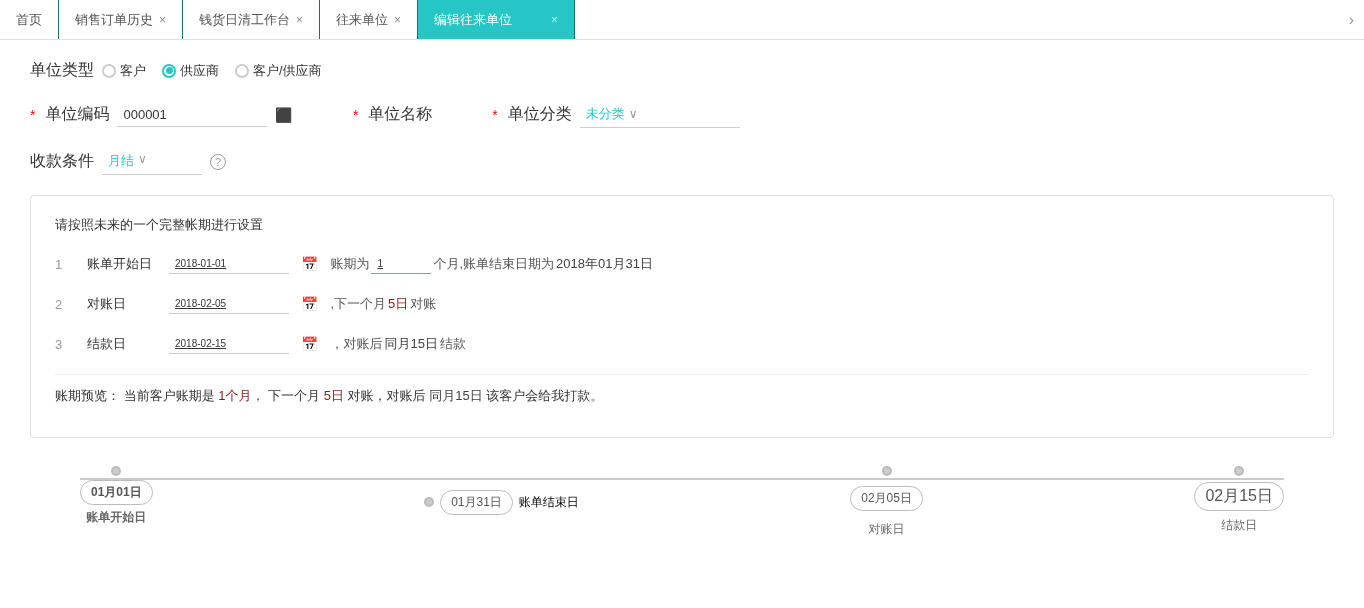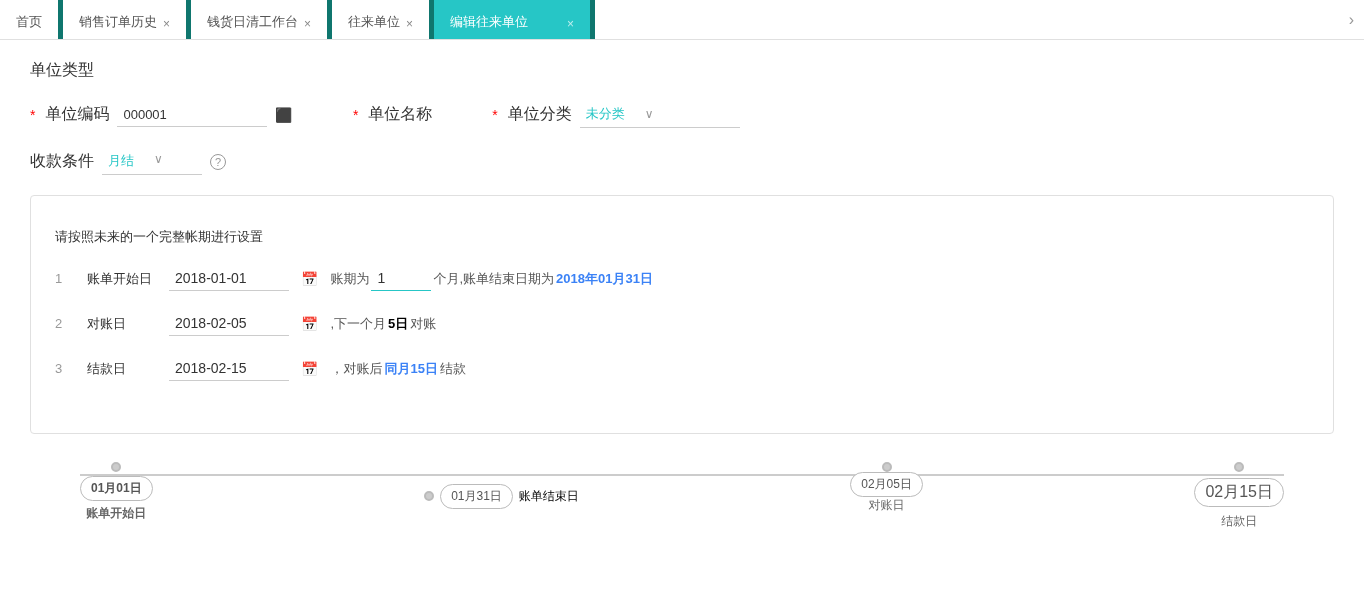--- a/index.html
+++ b/index.html
@@ -8,24 +8,24 @@
     
     .tab-bar {
       display: flex;
       align-items: stretch;
       background: #fff;
       border-bottom: 1px solid #e0e0e0;
       height: 40px;
     }
     .tab {
       display: flex;
-      align-items: flex-end;
+      align-items: center;
       padding: 8px 16px;
       cursor: pointer;
-      border-right: 5px solid #0f766e;
+      border-right: 1px solid #0f766e;
       white-space: nowrap;
       font-size: 13px;
       color: #555;
       position: relative;
       gap: 6px;
     }
     .tab.active {
       background: #26c6c6;
       color: #fff;
       gap: 39px;
@@ -125,21 +125,21 @@
       cursor: pointer;
       font-size: 14px;
     }
 
     .select-wrapper {
       display: flex;
       border-bottom: 1px solid #ccc;
       padding: 4px 6px;
       min-width: 120px;
       cursor: pointer;
-      gap: 20px;
+      gap: 4px;
     }
     .select-value {
       color: #26c6c6;
       font-size: 13px;
     }
 
     .help-icon {
       width: 16px;
       height: 16px;
       border-radius: 50%;
@@ -149,21 +149,21 @@
       align-items: center;
       justify-content: center;
       font-size: 11px;
       cursor: pointer;
     }
 
     
     .settings-panel {
       border: 1px solid #e0e0e0;
       border-radius: 4px;
-      padding: 32px 24px;
+      padding: 20px 24px;
       margin-bottom: 20px;
       background: #fff;
     }
     .settings-title {
       font-size: 13px;
       color: #333;
       margin-bottom: 20px;
     }
 
     .setting-row {
@@ -180,39 +180,40 @@
     .setting-field-label {
       width: 70px;
       font-size: 13px;
       color: #333;
     }
     .setting-input {
       border: none;
       border-bottom: 1px solid #ccc;
       outline: none;
       padding: 4px 6px;
-      font-size: 14px;
+      font-size: 10px;
       color: #333;
       background: transparent;
       width: 120px;
+      text-decoration: underline;
     }
     .setting-input.period-input {
       border-bottom-color: #26c6c6;
       width: 80px;
     }
 
     .setting-desc {
       font-size: 13px;
       color: #555;
       display: flex;
       align-items: center;
       gap: 2px;
     }
-    .highlight-orange { color: #000000; font-weight: 700; }
-    .highlight-teal { color: #3b82f6; font-weight: 700; }
+    .highlight-orange { color: #7f1d1d; font-weight: 400; }
+    .highlight-teal { color: #404040; font-weight: 400; }
 
     
     .preview-section {
       padding: 12px 0;
       font-size: 13px;
       color: #333;
       border-top: 1px solid #eee;
       margin-top: 10px;
     }
     .preview-label { font-weight: 500; }
@@ -263,20 +264,34 @@
     <span class="close-btn">×</span>
   </div>
   <div class="tab-expand">›</div>
 </div>
 
 <div class="content-area">
 
   <div class="form-row">
     <div class="form-group">
       <span class="form-label">单位类型</span>
+      <div class="radio-group">
+        <label class="radio-item">
+          <div class="radio-circle"></div>
+          <span>客户</span>
+        </label>
+        <label class="radio-item">
+          <div class="radio-circle checked"></div>
+          <span>供应商</span>
+        </label>
+        <label class="radio-item">
+          <div class="radio-circle"></div>
+          <span>客户/供应商</span>
+        </label>
+      </div>
     </div>
   </div>
 
   <div class="form-row">
     <div class="form-group">
       <span class="required-star">*</span>
       <span class="form-label">单位编码</span>
       <input class="form-input code-input" value="000001" style="">
       <span class="calendar-icon">⬛</span>
     </div>
@@ -338,20 +353,30 @@
       <span class="setting-field-label">结款日</span>
       <input class="setting-input" value="2018-02-15" style="">
       <span class="calendar-icon">📅</span>
       <div class="setting-desc">
         <span>，对账后</span>
         <span class="highlight-teal">同月15日</span>
         <span>结款</span>
       </div>
     </div>
 
+    <div class="preview-section">
+      <span class="preview-label">账期预览：</span>
+      <span>当前客户账期是</span>
+      <span class="highlight-orange">1个月，</span>
+      <span>下一个月</span>
+      <span class="highlight-orange">5日</span>
+      <span> 对账，对账后 </span>
+      <span class="highlight-teal">同月15日</span>
+      <span>该客户会给我打款。</span>
+    </div>
   </div>
 
   <div style="padding: 0 10px;">
     <div class="timeline-wrapper">
 
       <div style="position:relative; display:flex; align-items:center; padding: 0 40px;">
         <div style="position:absolute; top:12px; left:40px; right:40px; height:2px; background:#ccc; z-index:0;"></div>
         <div style="display:flex; justify-content:space-between; width:100%; position:relative; z-index:1;">
 
           <div style="display:flex; flex-direction:column; align-items:center; gap:4px;font-weight:bold;">
@@ -359,21 +384,21 @@
             <div style="background:#fff;border:1px solid #bbb;border-radius:20px;padding:3px 10px;font-size:12px;color:#555;white-space:nowrap;">01月01日</div>
             <div style="font-size:12px;color:#666;">账单开始日</div>
           </div>
 
           <div style="display:flex; flex-direction:row; align-items:center; gap:6px;">
             <div style="width:10px;height:10px;border-radius:50%;background:#ccc;border:2px solid #bbb;z-index:1;"></div>
             <div style="background:#fff;border:1px solid #bbb;border-radius:20px;padding:3px 10px;font-size:12px;color:#555;white-space:nowrap;">01月31日</div>
             <div style="font-size:12px;color:#000000;">账单结束日</div>
           </div>
 
-          <div style="display:flex; flex-direction:column; align-items:center; gap:0;">
+          <div style="display:flex; flex-direction:column; align-items:center; gap:10px;">
             <div style="width:10px;height:10px;border-radius:50%;background:#ccc;border:2px solid #bbb;z-index:1;"></div>
             <div style="background:#fff;border:1px solid #bbb;border-radius:20px;padding:3px 10px;font-size:12px;color:#555;white-space:nowrap;">02月05日</div>
             <div style="font-size:12px;color:#666;">对账日</div>
           </div>
 
           <div style="display:flex; flex-direction:column; align-items:center; gap:6px;">
             <div style="width:10px;height:10px;border-radius:50%;background:#ccc;border:2px solid #bbb;z-index:1;"></div>
             <div style="background:#fff;border:1px solid #bbb;border-radius:20px;padding:3px 10px;font-size:16px;color:#555;white-space:nowrap;">02月15日</div>
             <div style="font-size:12px;color:#666;">结款日</div>
           </div>

